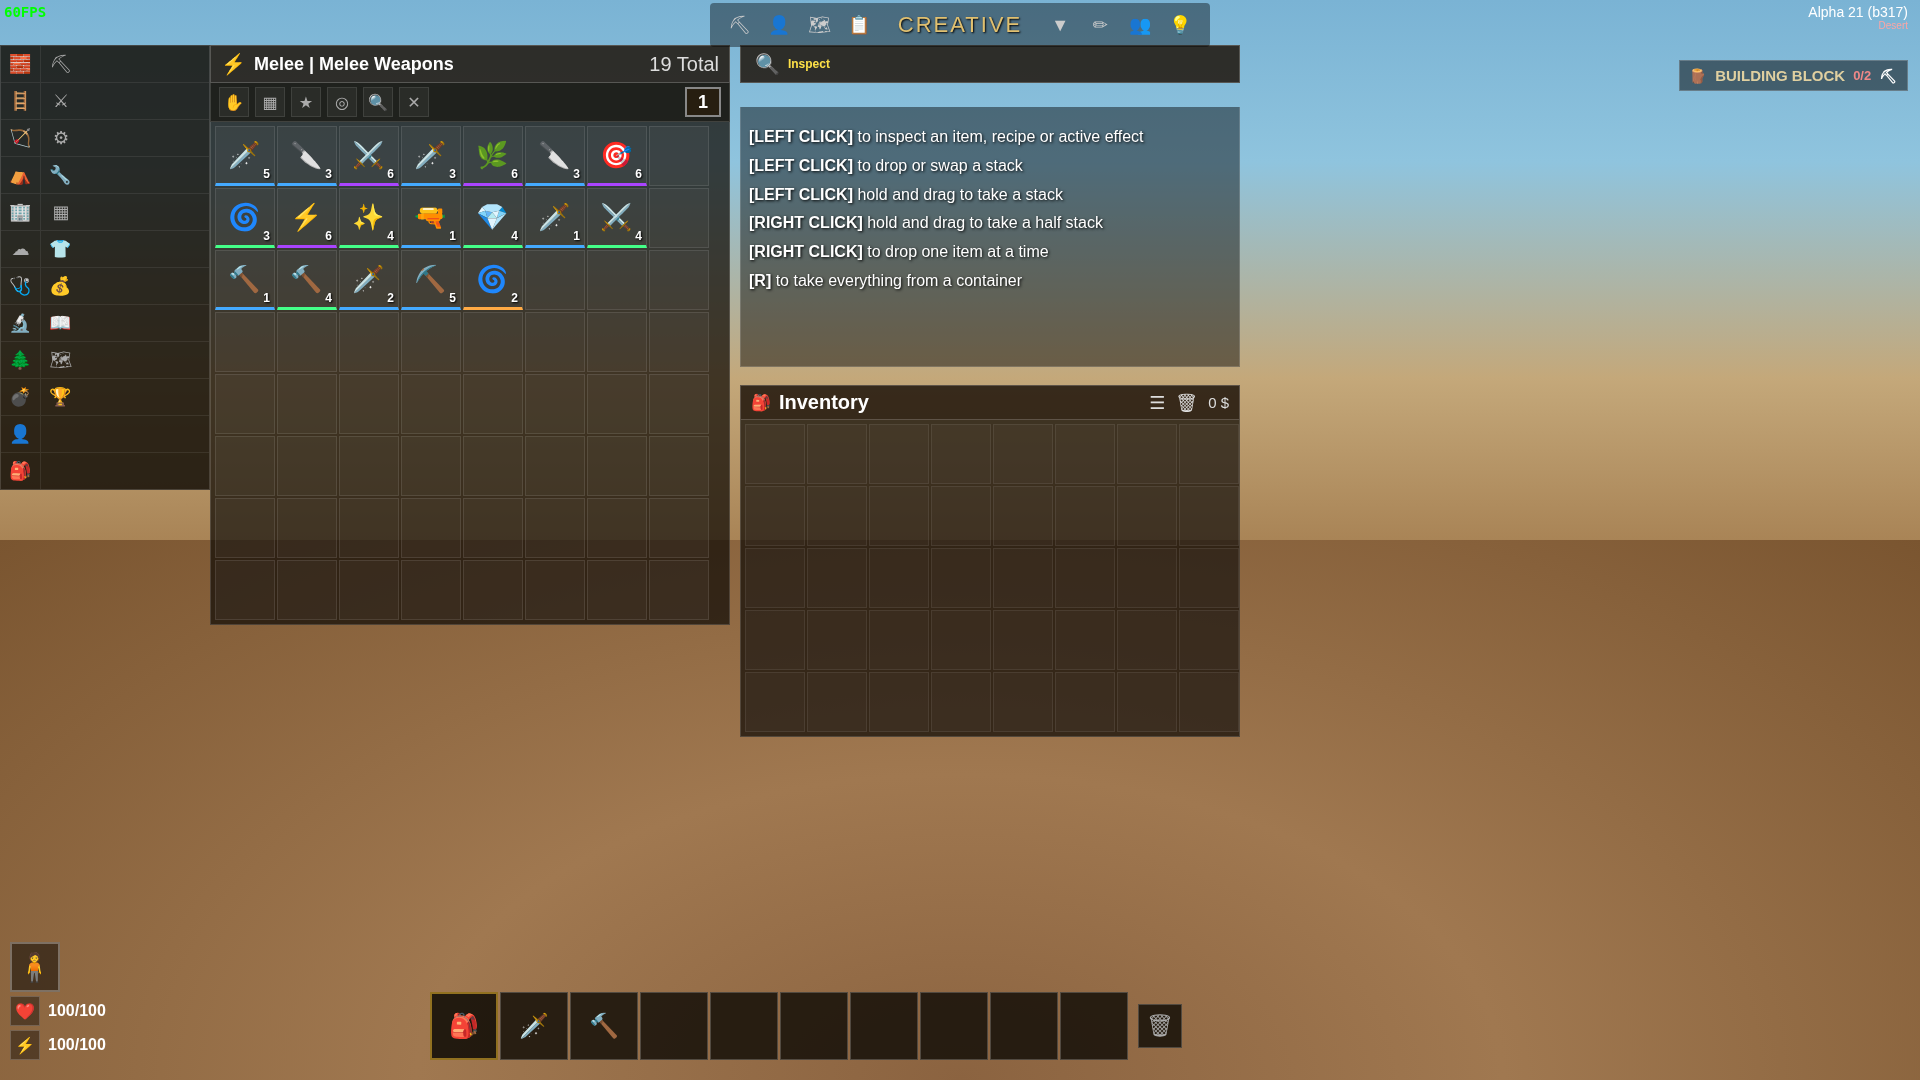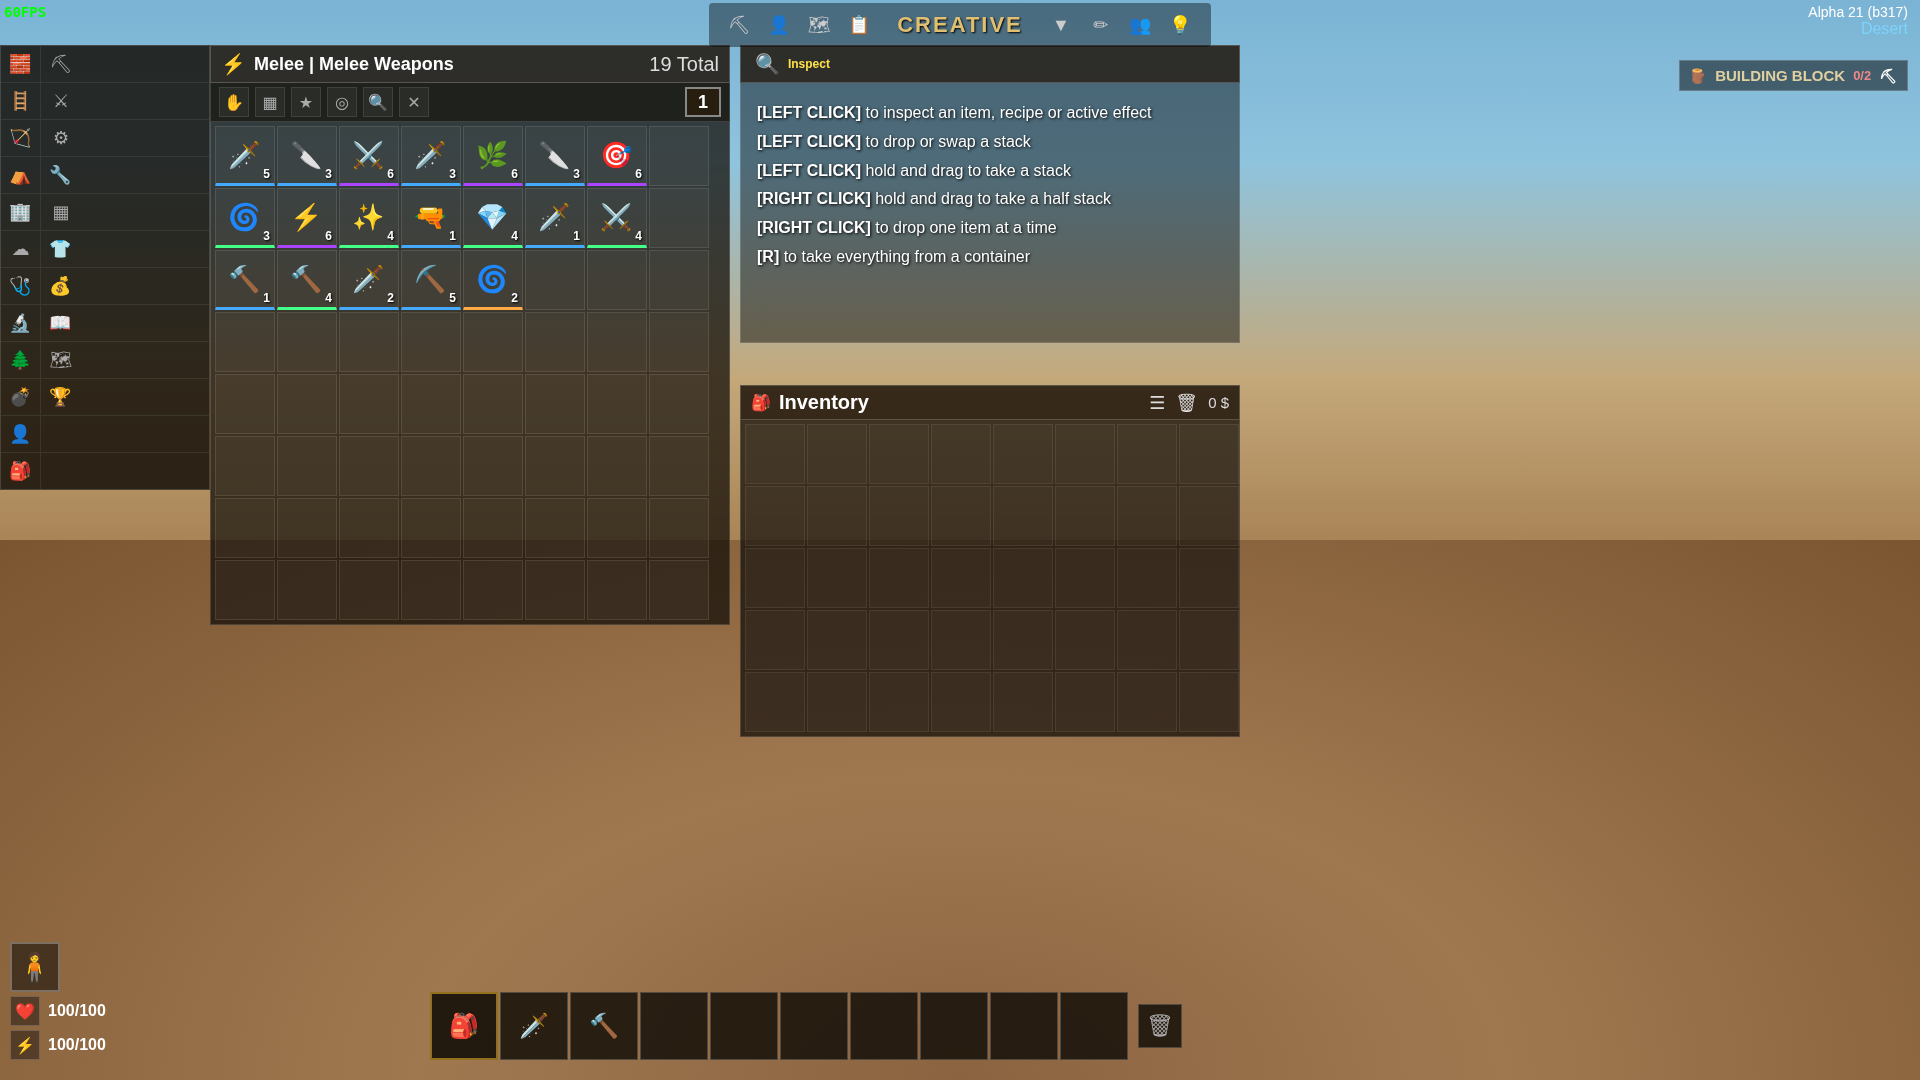--- a/index.html
+++ b/index.html
@@ -59,38 +59,38 @@
       align-items: center;
       justify-content: center;
       color: #ccc;
       font-size: 18px;
       cursor: pointer;
     }
 
     .hud-title {
       color: #e0c070;
       font-size: 22px;
-      font-weight: bold;
+      font-weight: normal;
       letter-spacing: 2px;
       padding: 0 16px;
       text-shadow: 1px 1px 2px #000;
     }
 
     .top-right-info {
       position: absolute;
       top: 4px;
       right: 12px;
       color: #ddd;
       font-size: 13px;
       text-align: right;
       z-index: 10;
     }
 
     .top-right-info .version { color: #fff; font-size: 14px; }
-    .top-right-info .region { color: #7dd3fc; font-size: 16px; }
+    .top-right-info .region { color: #fca5a5; font-size: 10px; }
 
     
     .fps-counter {
       position: absolute;
       top: 4px;
       left: 4px;
       color: #00ff00;
       font-size: 14px;
       font-weight: bold;
       z-index: 10;
@@ -289,22 +289,23 @@
     .inspect-title {
       color: #fde047;
       font-size: 12px;
       font-weight: bold;
     }
 
     .inspect-content {
       background: rgba(0, 0, 0, 0.45);
       border: 1px solid rgba(255,255,255,0.15);
       border-top: none;
-      padding: 16px 16px;
+      padding: 16px 8px;
       min-height: 260px;
+      margin-top: 24px;
     }
 
     .inspect-instructions {
       color: #fff;
       font-size: 16px;
       line-height: 1.8;
       text-shadow: 1px 1px 3px #000;
     }
 
     .inspect-instructions .key {

